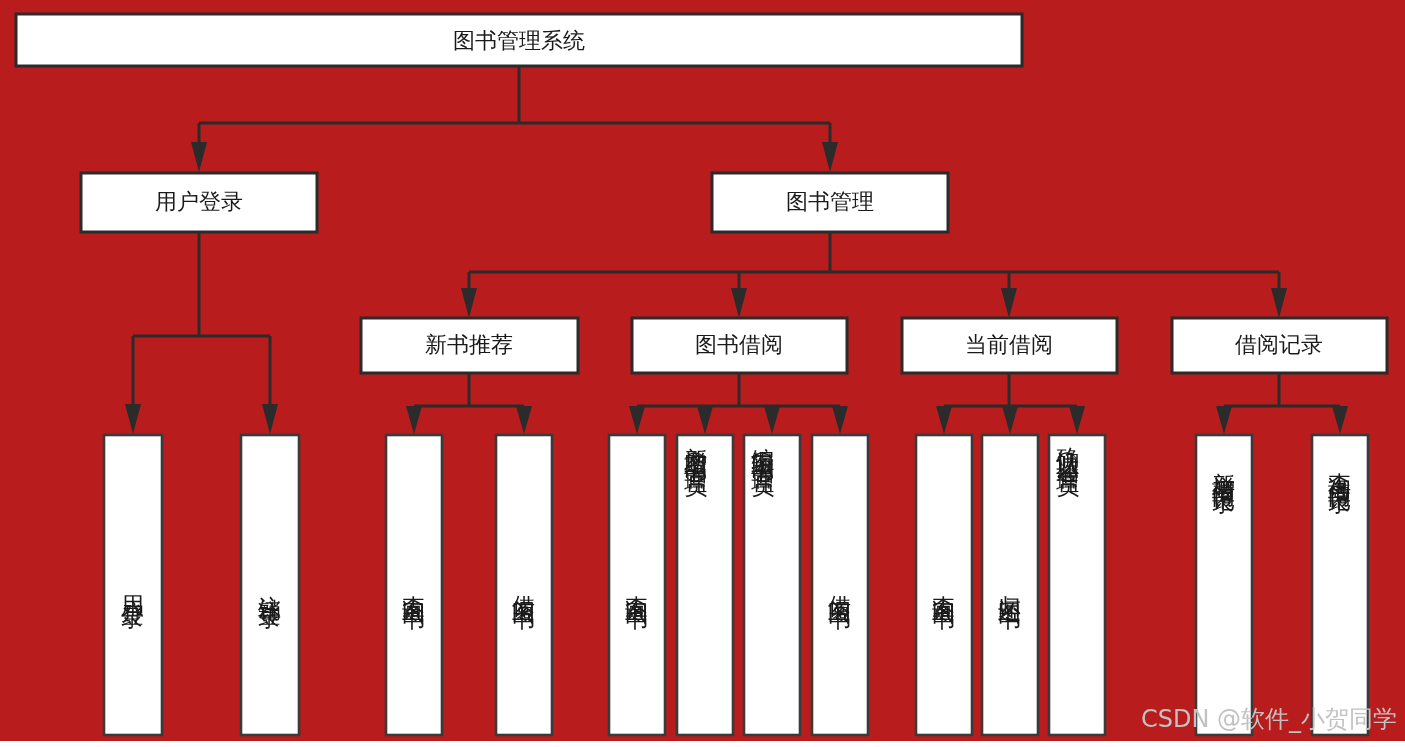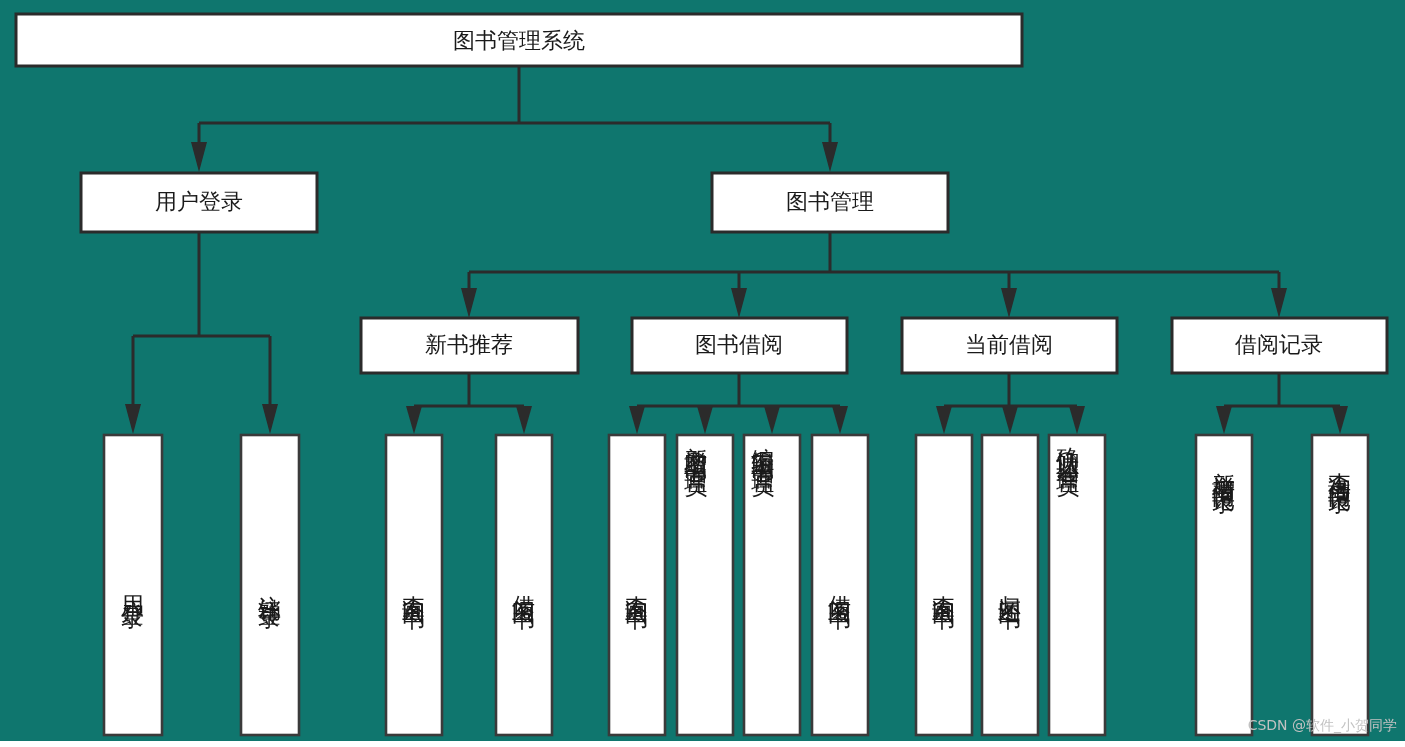--- a/index.html
+++ b/index.html
@@ -10,21 +10,21 @@
   body {
     width: 1405px;
     height: 747px;
     overflow: hidden;
     font-family: "DejaVu Sans", sans-serif;
   }
   #diagram-root {
     position: relative;
     width: 1405px;
     height: 741px;
-    background: #0f766e;
+    background: #b91c1c;
   }
   svg#flowchart {
     display: block;
     width: 1405px;
     height: 747px;
   }
   .node-box {
     fill: #ffffff;
     stroke: #2b2b2b;
     stroke-width: 3;
@@ -58,21 +58,21 @@
     text-anchor: middle;
     writing-mode: vertical-rl;
     glyph-orientation-vertical: 0;
     letter-spacing: 4px;
   }
   .watermark-text {
     position: absolute;
     right: 8px;
     bottom: 6px;
     font-family: "DejaVu Sans", sans-serif;
-    font-size: 14px;
+    font-size: 24px;
     color: #c2c2c2;
     white-space: nowrap;
     user-select: none;
   }
 </style>
 </head>
 <body>
 
 <div id="diagram-root">
 

